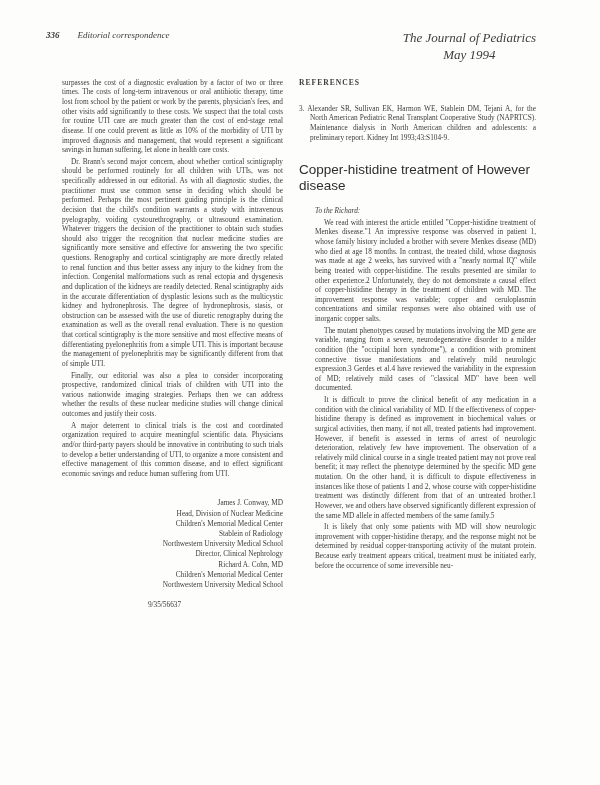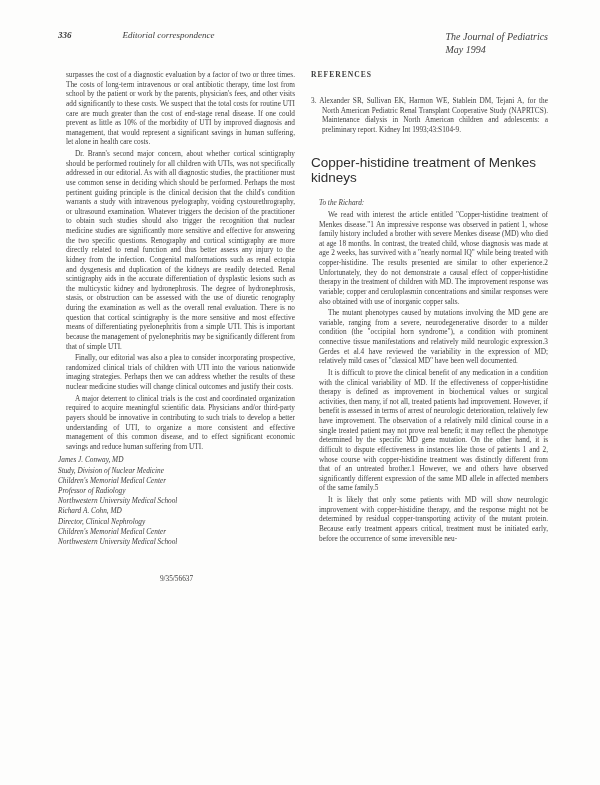--- a/index.html
+++ b/index.html
@@ -8,48 +8,47 @@
     width: 600px;
     height: 785px;
     background: #fdfdfc;
     font-family: "Liberation Serif", serif;
     color: #3d3d3d;
     overflow: hidden;
     box-sizing: border-box;
   }
   .content {
     position: absolute;
-    left: 58px;
+    left: 46px;
     top: 30px;
     width: 490px;
   }
   .running-head {
     display: flex;
     justify-content: space-between;
     align-items: flex-start;
     font-size: 9px;
     margin-bottom: 14px;
   }
   .rh-left { display: flex; gap: 18px; align-items: baseline; }
   .page-number { font-weight: bold; font-style: italic; }
-  .section-title { font-style: italic; margin-left: 33px; }
-  .rh-right { text-align: left; font-style: italic; font-size: 10px; line-height: 1.3; margin-left: 28px; }
+  .section-title { font-style: italic; }
+  .rh-right { text-align: center; font-style: italic; font-size: 13px; line-height: 1.3; margin-left: 28px; }
   .columns { display: flex; gap: 16px; }
   .col { width: 237px; text-align: justify; font-size: 7.3px; line-height: 1.32; }
-  .col p { margin: 0 0 2px 8px; text-indent: 9px; }
+  .col p { margin: 0 0 2px 16px; text-indent: 9px; }
   .col p.no-indent { text-indent: 0; }
   .signature-block {
-    margin-top: 4px;
-    text-align: left;
-    font-style: italic;
+    margin-top: 20px;
+    text-align: right;
     font-size: 7.3px;
     line-height: 1.4;
   }
   .ms-number {
-    margin-top: 27px;
+    margin-top: 10px;
     text-align: center;
     font-size: 7.3px;
   }
   .refs-heading {
     font-weight: bold;
     font-size: 7.6px;
     letter-spacing: 1px;
     margin-bottom: 16px;
   }
   .ref {
@@ -89,38 +88,38 @@
     <div class="columns">
 
       <div class="col">
         <p class="no-indent">surpasses the cost of a diagnostic evaluation by a factor of two or three times. The costs of long-term intravenous or oral antibiotic therapy, time lost from school by the patient or work by the parents, physician's fees, and other visits add significantly to these costs. We suspect that the total costs for routine UTI care are much greater than the cost of end-stage renal disease. If one could prevent as little as 10% of the morbidity of UTI by improved diagnosis and management, that would represent a significant savings in human suffering, let alone in health care costs.</p>
         <p>Dr. Brann's second major concern, about whether cortical scintigraphy should be performed routinely for all children with UTIs, was not specifically addressed in our editorial. As with all diagnostic studies, the practitioner must use common sense in deciding which should be performed. Perhaps the most pertinent guiding principle is the clinical decision that the child's condition warrants a study with intravenous pyelography, voiding cystourethrography, or ultrasound examination. Whatever triggers the decision of the practitioner to obtain such studies should also trigger the recognition that nuclear medicine studies are significantly more sensitive and effective for answering the two specific questions. Renography and cortical scintigraphy are more directly related to renal function and thus better assess any injury to the kidney from the infection. Congenital malformations such as renal ectopia and dysgenesis and duplication of the kidneys are readily detected. Renal scintigraphy aids in the accurate differentiation of dysplastic lesions such as the multicystic kidney and hydronephrosis. The degree of hydronephrosis, stasis, or obstruction can be assessed with the use of diuretic renography during the examination as well as the overall renal evaluation. There is no question that cortical scintigraphy is the more sensitive and most effective means of differentiating pyelonephritis from a simple UTI. This is important because the management of pyelonephritis may be significantly different from that of simple UTI.</p>
         <p>Finally, our editorial was also a plea to consider incorporating prospective, randomized clinical trials of children with UTI into the various nationwide imaging strategies. Perhaps then we can address whether the results of these nuclear medicine studies will change clinical outcomes and justify their costs.</p>
         <p>A major deterrent to clinical trials is the cost and coordinated organization required to acquire meaningful scientific data. Physicians and/or third-party payers should be innovative in contributing to such trials to develop a better understanding of UTI, to organize a more consistent and effective management of this common disease, and to effect significant economic savings and reduce human suffering from UTI.</p>
 
         <div class="signature-block">
           <div>James J. Conway, MD</div>
-          <div>Study, Division of Nuclear Medicine</div>
+          <div>Head, Division of Nuclear Medicine</div>
           <div>Children's Memorial Medical Center</div>
-          <div>Professor of Radiology</div>
+          <div>Stablein of Radiology</div>
           <div>Northwestern University Medical School</div>
+          <div>Director, Clinical Nephrology</div>
           <div>Richard A. Cohn, MD</div>
-          <div>Director, Clinical Nephrology</div>
           <div>Children's Memorial Medical Center</div>
           <div>Northwestern University Medical School</div>
         </div>
 
         <div class="ms-number">9/35/56637</div>
       </div>
 
       <div class="col">
         <div class="refs-heading">REFERENCES</div>
         <div class="ref">3. Alexander SR, Sullivan EK, Harmon WE, Stablein DM, Tejani A, for the North American Pediatric Renal Transplant Cooperative Study (NAPRTCS). Maintenance dialysis in North American children and adolescents: a preliminary report. Kidney Int 1993;43:S104-9.</div>
 
-        <div class="letter-title">Copper-histidine treatment of Menkes kidneys</div>
+        <div class="letter-title">Copper-histidine treatment of However disease</div>
 
         <p class="salutation">To the Richard:</p>
         <p>We read with interest the article entitled "Copper-histidine treatment of Menkes disease."1 An impressive response was observed in patient 1, whose family history included a brother with severe Menkes disease (MD) who died at age 18 months. In contrast, the treated child, whose diagnosis was made at age 2 weeks, has survived with a "nearly normal IQ" while being treated with copper-histidine. The results presented are similar to other experience.2 Unfortunately, they do not demonstrate a causal effect of copper-histidine therapy in the treatment of children with MD. The improvement response was variable; copper and ceruloplasmin concentrations and similar responses were also obtained with use of inorganic copper salts.</p>
         <p>The mutant phenotypes caused by mutations involving the MD gene are variable, ranging from a severe, neurodegenerative disorder to a milder condition (the "occipital horn syndrome"), a condition with prominent connective tissue manifestations and relatively mild neurologic expression.3 Gerdes et al.4 have reviewed the variability in the expression of MD; relatively mild cases of "classical MD" have been well documented.</p>
         <p>It is difficult to prove the clinical benefit of any medication in a condition with the clinical variability of MD. If the effectiveness of copper-histidine therapy is defined as improvement in biochemical values or surgical activities, then many, if not all, treated patients had improvement. However, if benefit is assessed in terms of arrest of neurologic deterioration, relatively few have improvement. The observation of a relatively mild clinical course in a single treated patient may not prove real benefit; it may reflect the phenotype determined by the specific MD gene mutation. On the other hand, it is difficult to dispute effectiveness in instances like those of patients 1 and 2, whose course with copper-histidine treatment was distinctly different from that of an untreated brother.1 However, we and others have observed significantly different expression of the same MD allele in affected members of the same family.5</p>
         <p>It is likely that only some patients with MD will show neurologic improvement with copper-histidine therapy, and the response might not be determined by residual copper-transporting activity of the mutant protein. Because early treatment appears critical, treatment must be initiated early, before the occurrence of some irreversible neu-</p>
       </div>
 
     </div>
   </div>

